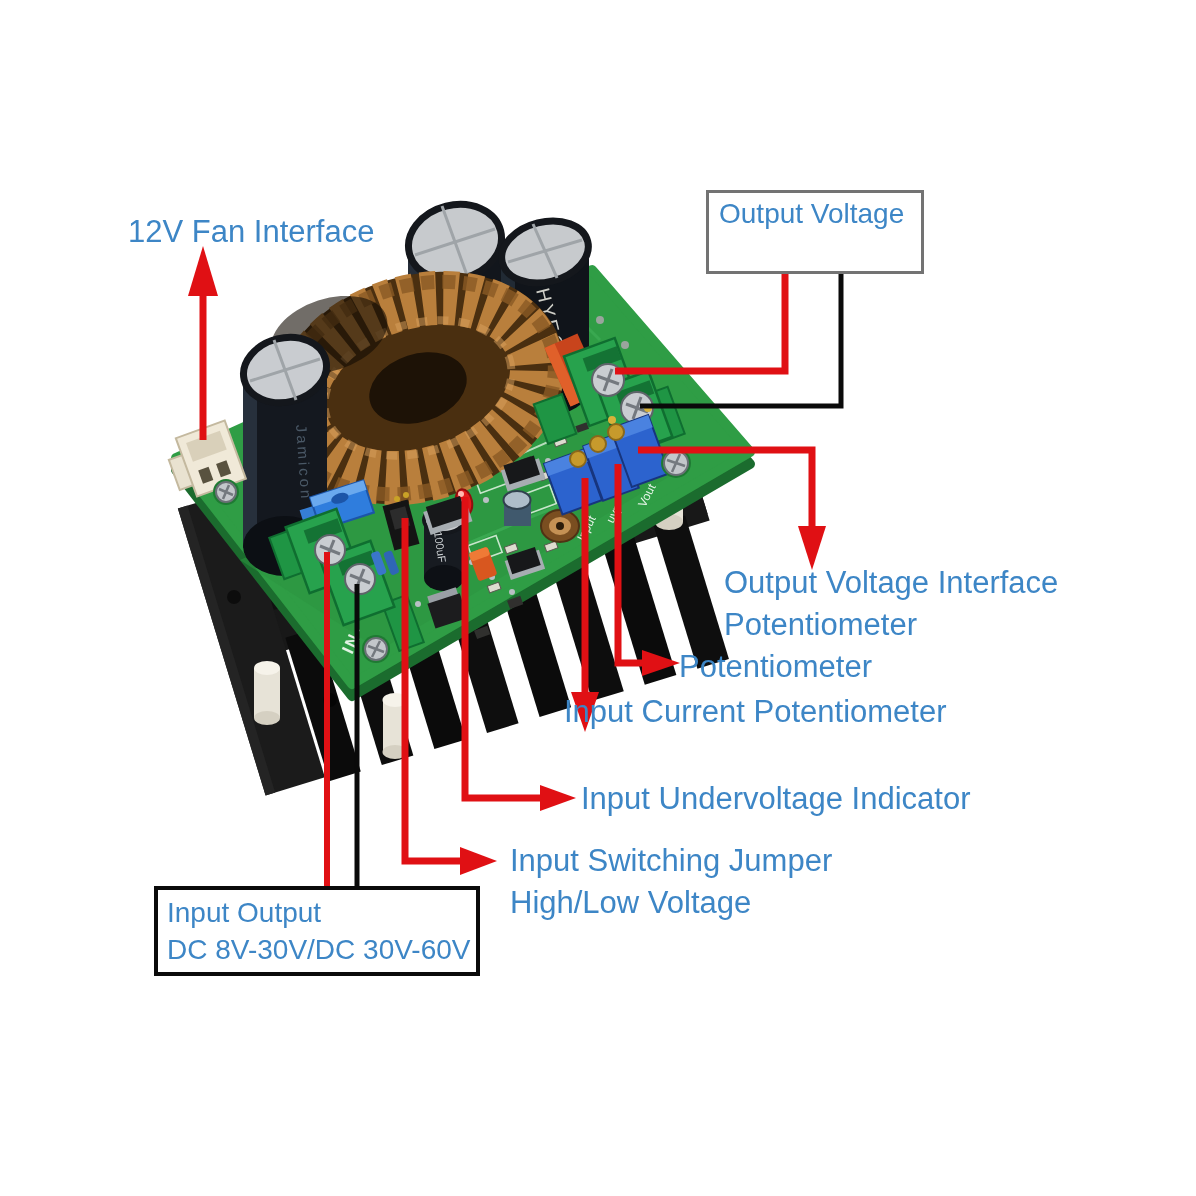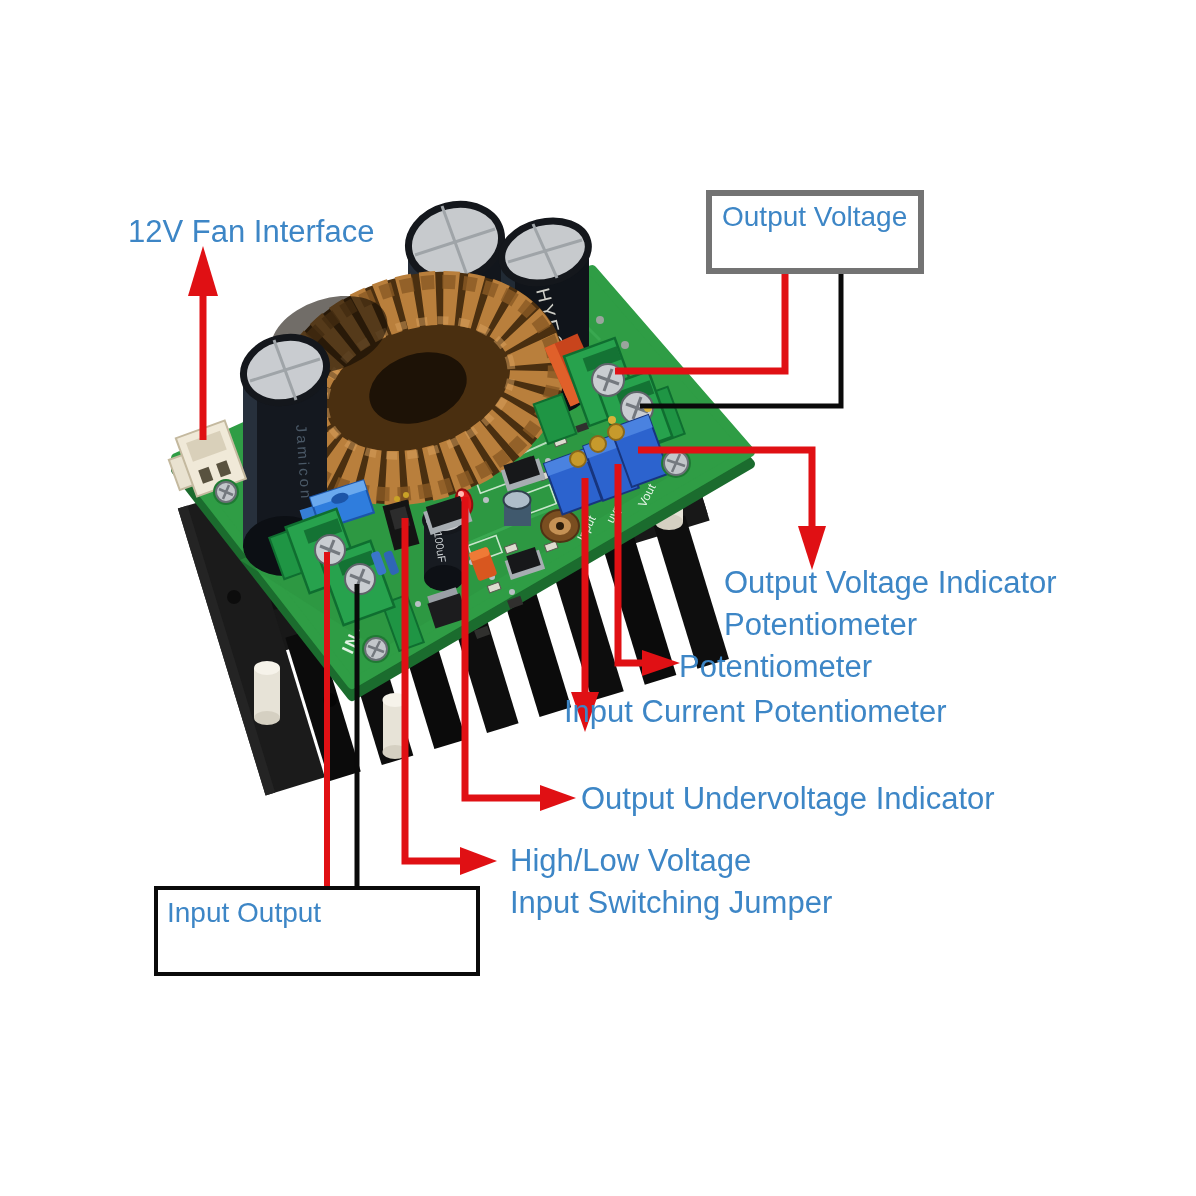--- a/index.html
+++ b/index.html
@@ -344,39 +344,40 @@
       <polygon points="497,861 460,847 460,875" fill="#e01014" stroke="none"></polygon>
     </g>
 
     <line x1="327" y1="552" x2="327" y2="888" stroke="#e01014" stroke-width="6"></line>
     <line x1="357" y1="584" x2="357" y2="888" stroke="#0a0a0a" stroke-width="5"></line>
   </g>
 </svg>
 
   <div class="label" style="left:128px;top:211px;">12V Fan Interface</div>
 
-  <div class="labelbox" style="left:706px;top:190px;width:218px;height:84px;border:6px solid #737373;padding:2px 0 13px 10px;font-size:28px;line-height:37px;">
+  <div class="labelbox" style="left:706px;top:190px;width:218px;height:84px;border:3px solid #737373;padding:2px 0 13px 10px;font-size:28px;line-height:37px;">
     <div>Output Voltage</div>
   </div>
 
   <div class="label" style="left:724px;top:562px;">
-    <div>Output Voltage Indicator</div>
+    <div>Output Voltage Interface</div>
     <div>Potentiometer</div>
   </div>
 
   <div class="label" style="left:679px;top:646px;">
     <div>Potentiometer</div>
   </div>
 
   <div class="label" style="left:564px;top:691px;">Input Current Potentiometer</div>
 
-  <div class="label" style="left:581px;top:778px;">Output Undervoltage Indicator</div>
+  <div class="label" style="left:581px;top:778px;">Input Undervoltage Indicator</div>
 
   <div class="label" style="left:510px;top:840px;">
+    <div>Input Switching Jumper</div>
     <div>High/Low Voltage</div>
-    <div>Input Switching Jumper</div>
   </div>
 
   <div class="labelbox" style="left:154px;top:886px;width:326px;height:90px;border:4px solid #0a0a0a;padding:4px 0 0 9px;font-size:28px;line-height:37px;">
     <div>Input Output</div>
+    <div>DC 8V-30V/DC 30V-60V</div>
   </div>
 
 </div>
 
 </body></html>

